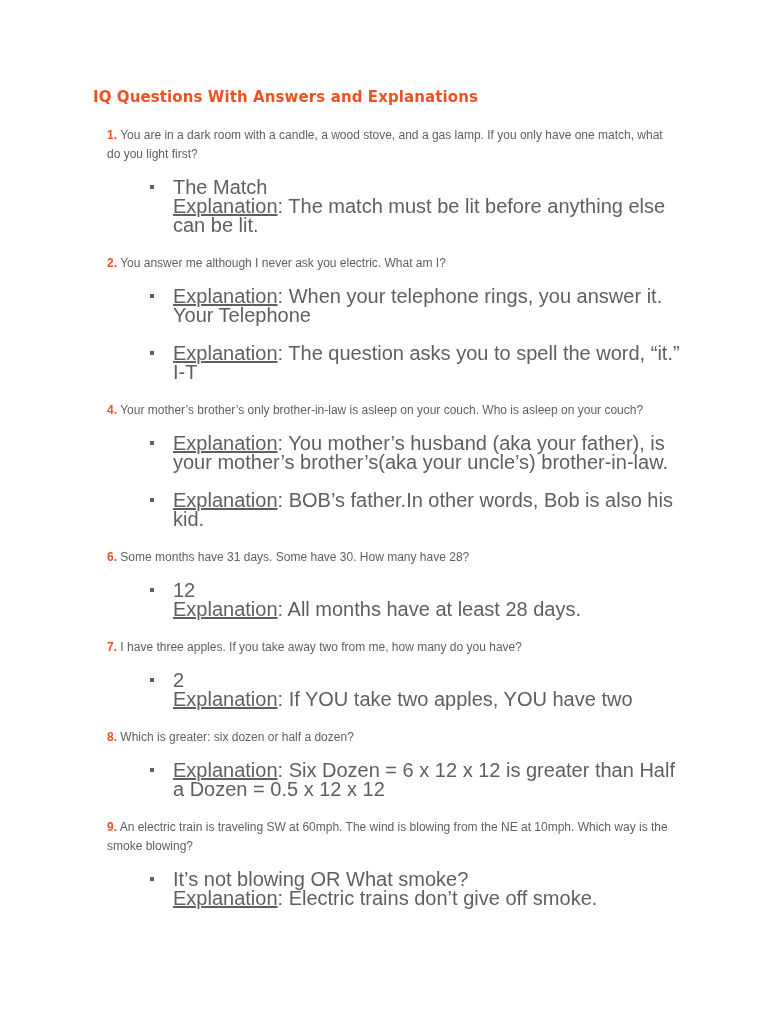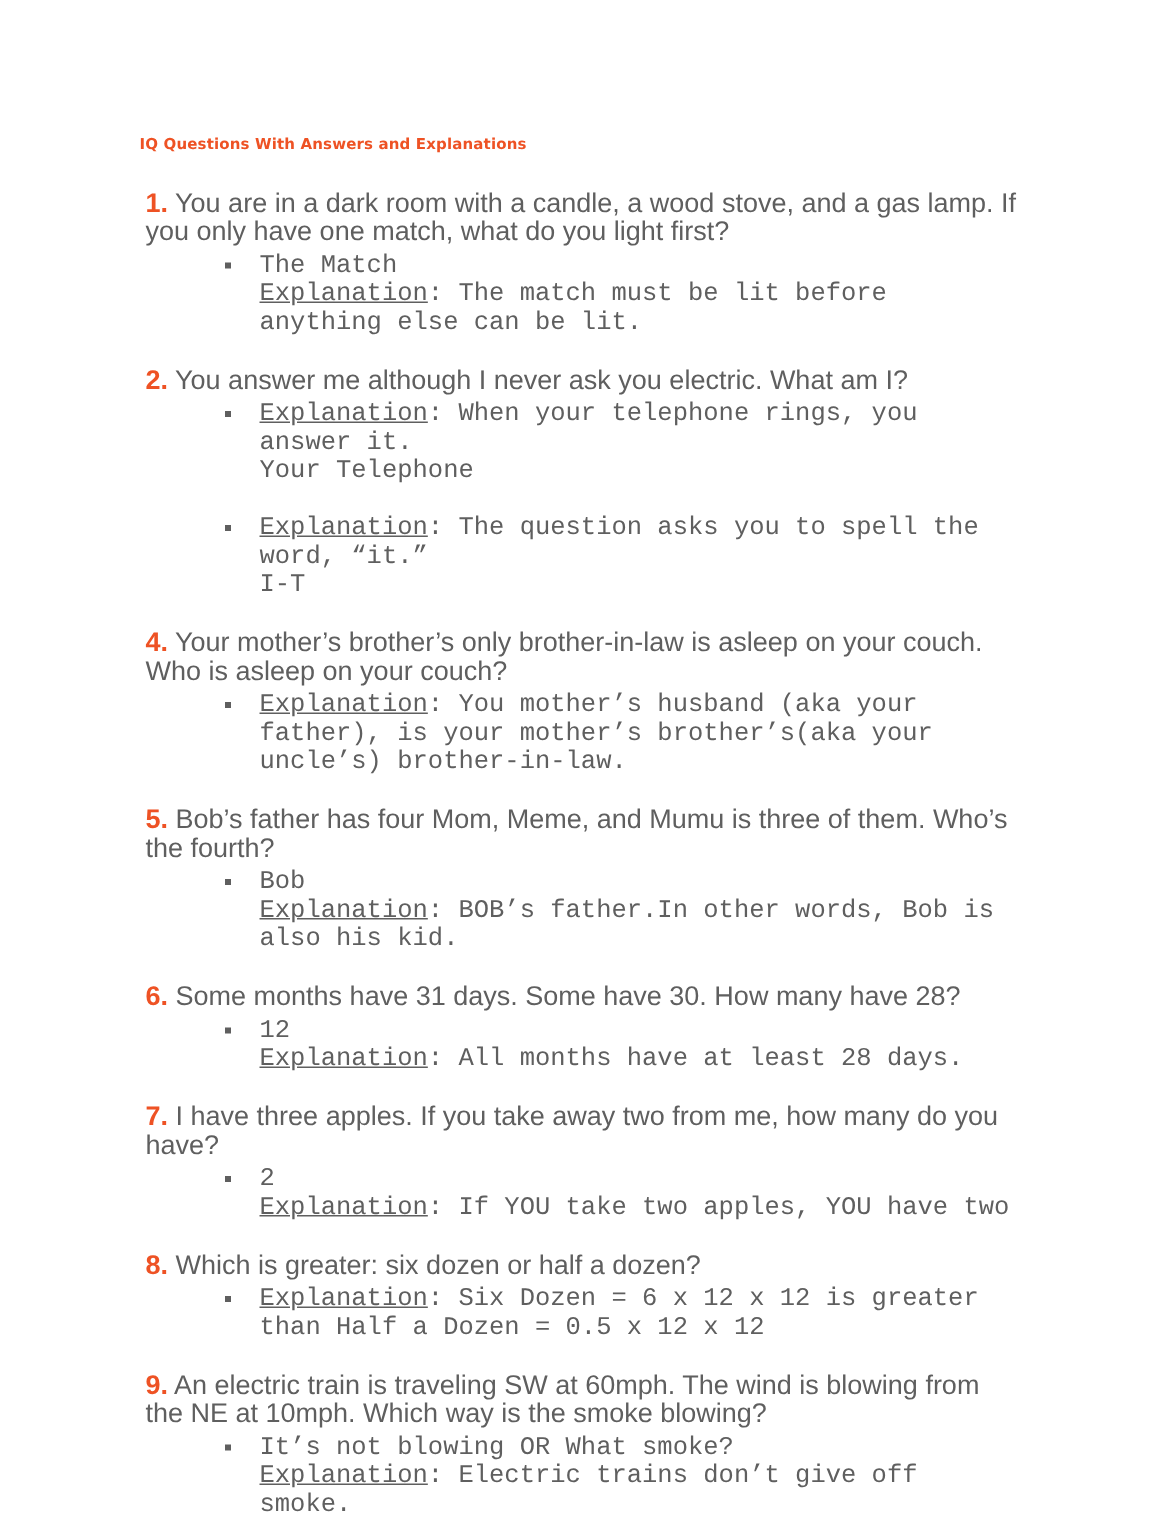--- a/index.html
+++ b/index.html
@@ -14,44 +14,43 @@
     }
     .page {
       position: absolute;
       left: 93px;
       top: 86px;
       width: 590px;
     }
     .title {
       font-family: "DejaVu Sans", sans-serif;
       font-weight: bold;
-      font-size: 10px;
+      font-size: 15px;
       color: #ee5224;
       line-height: 22px;
       margin: 0 0 18px 0;
       letter-spacing: 0.1px;
     }
     .qa {
       margin: 0 0 19px 0;
     }
     .question {
-      font-size: 18px;
+      font-size: 12px;
       line-height: 19px;
-      margin: 4px;
+      margin: 14px;
     }
     .qnum {
       color: #ee5224;
       font-weight: bold;
     }
     .answer-block {
       position: relative;
       padding-left: 80px;
-      font-size: 17px;
+      font-size: 20px;
       line-height: 19px;
-      font-family: Liberation Mono, monospace;
     }
     .bullet {
       position: absolute;
       left: 57px;
       top: 7px;
       width: 4px;
       height: 4px;
       background: #5f5f5f;
     }
     .exp-label {
@@ -92,24 +91,22 @@
 
   <div class="qa">
     <p class="question"><span class="qnum">4.</span> <span>Your mother’s brother’s only brother-in-law is asleep on your couch. Who is asleep on your couch?</span></p>
     <div class="answer-block">
       <span class="bullet"></span>
       <div><span class="exp-label">Explanation</span>: <span>You mother’s husband (aka your father), is your mother’s brother’s(aka your uncle’s) brother-in-law.</span></div>
     </div>
   </div>
 
   <div class="qa">
-    <p class="question"><span class="qnum">5.</span> <span>Bob’s father has four Mom, Meme, and Mumu is three of them. Who’s the fourth?</span></p>
     <div class="answer-block">
       <span class="bullet"></span>
-      <div>Bob</div>
       <div><span class="exp-label">Explanation</span>: <span>BOB’s father.In other words, Bob is also his kid.</span></div>
     </div>
   </div>
 
   <div class="qa">
     <p class="question"><span class="qnum">6.</span> <span>Some months have 31 days. Some have 30. How many have 28?</span></p>
     <div class="answer-block">
       <span class="bullet"></span>
       <div>12</div>
       <div><span class="exp-label">Explanation</span>: <span>All months have at least 28 days.</span></div>

